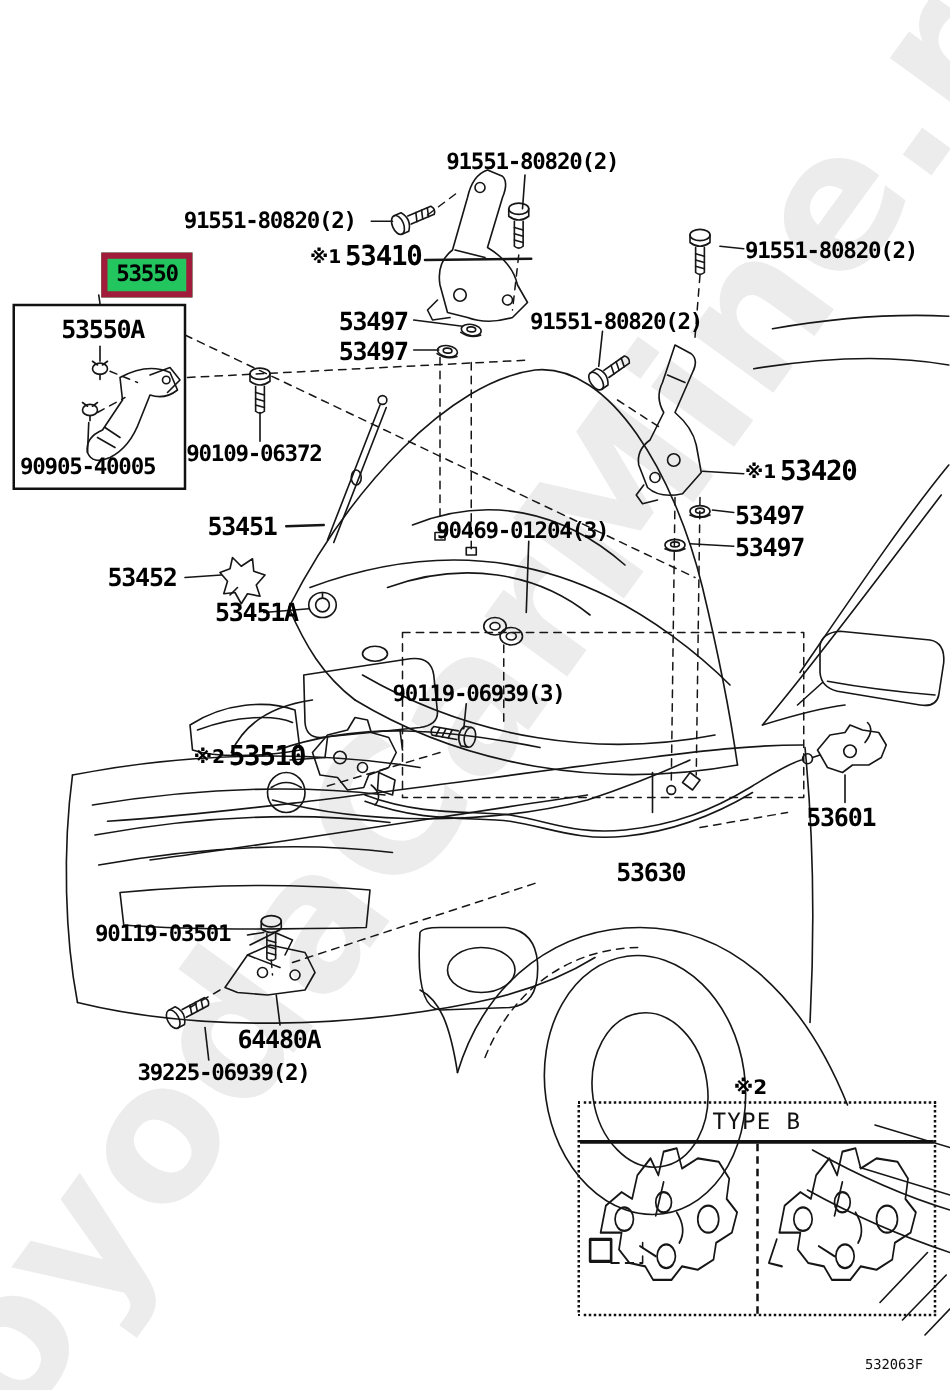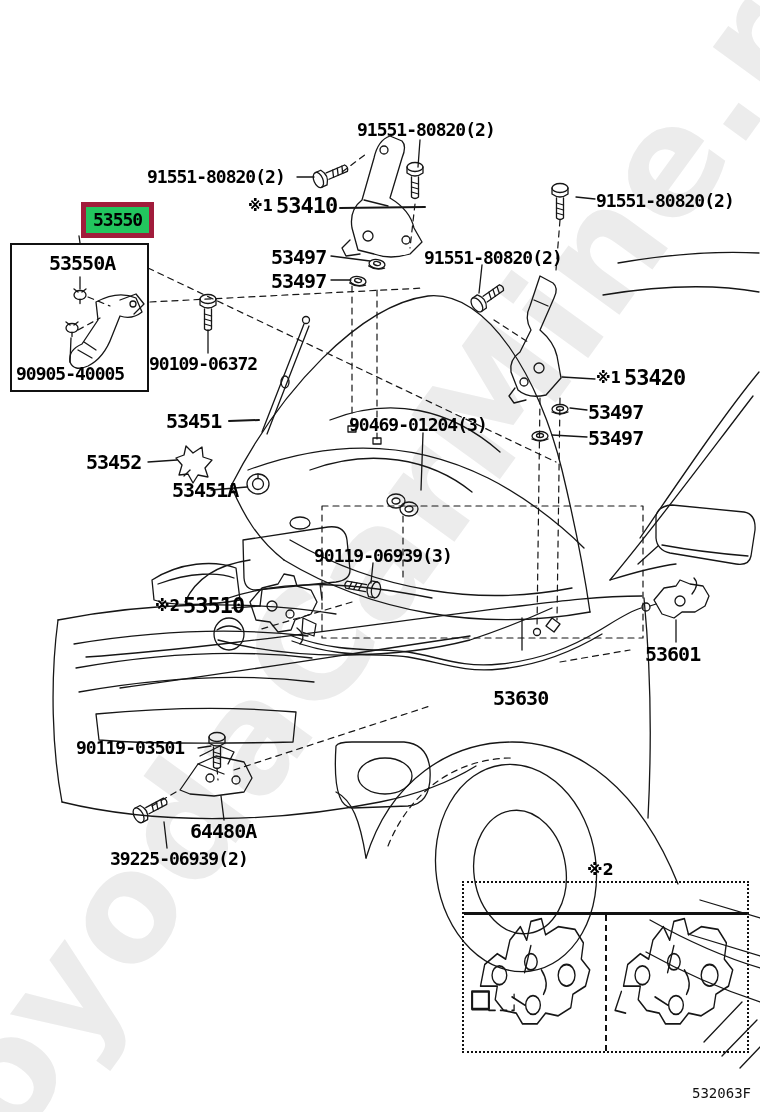--- a/index.html
+++ b/index.html
@@ -32,21 +32,21 @@
   .tcell{flex:1;display:flex;align-items:center;justify-content:center;
          font-size:18px;color:#111;letter-spacing:1px;white-space:pre;}
   .tcell.left{border-right:2px dashed #111;}
   .tbody{flex:1;display:flex;}
   .bcell{flex:1;}
   .bcell.left{border-right:2px dashed #111;}
   .marker2{position:absolute;left:587px;top:860px;font-size:16px;z-index:2;
            font-family:"DejaVu Sans", sans-serif;font-weight:bold;color:#000;}
   .foot{position:absolute;left:14px;top:1051px;font-size:16.5px;color:#111;z-index:2;
         font-family:"DejaVu Sans Mono", monospace;letter-spacing:-0.5px;white-space:pre;}
-  .figcode{position:absolute;left:692px;top:1085px;font-size:14px;color:#111;z-index:2;
+  .figcode{position:absolute;left:692px;top:1085px;font-size:11px;color:#111;z-index:2;
            font-family:"DejaVu Sans Mono", monospace;}
 </style>
 </head>
 <body>
 
 <div class="stage">
 
   <div class="wm">ToyodaCarMine.ru</div>
 
   <svg class="art" width="760" height="1112" viewBox="0 0 760 1112">
@@ -307,20 +307,21 @@
   <div class="plabel" style="left:155px;top:593px;"><span class="prefix">※2</span><span class="s22">53510</span></div>
   <div class="plabel s20" style="left:493px;top:650px;margin-top:36px;">53630</div>
   <div class="plabel s20" style="left:645px;top:642px;text-align:center;">53601</div>
   <div class="plabel s18" style="left:76px;top:737px;">90119-03501</div>
   <div class="plabel s20" style="left:190px;top:819px;">64480A</div>
   <div class="plabel s18" style="left:110px;top:848px;">39225-06939(2)</div>
 
   <div class="marker2">※2</div>
   <div class="ttable">
     <div class="thead">
+      <div class="tcell">TYPE B</div>
     </div>
     <div class="tbody">
       <div class="bcell left"></div>
       <div class="bcell"></div>
     </div>
   </div>
 
   <div class="figcode">532063F</div>
 
 </div>

